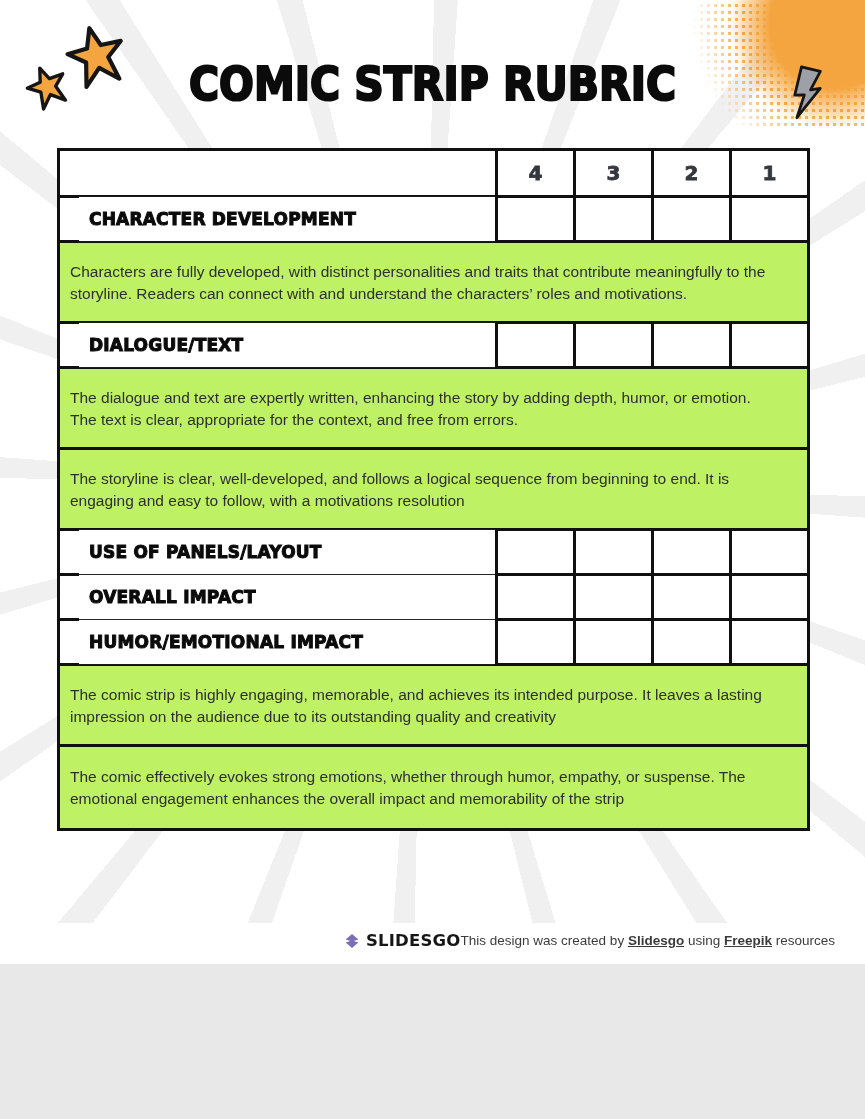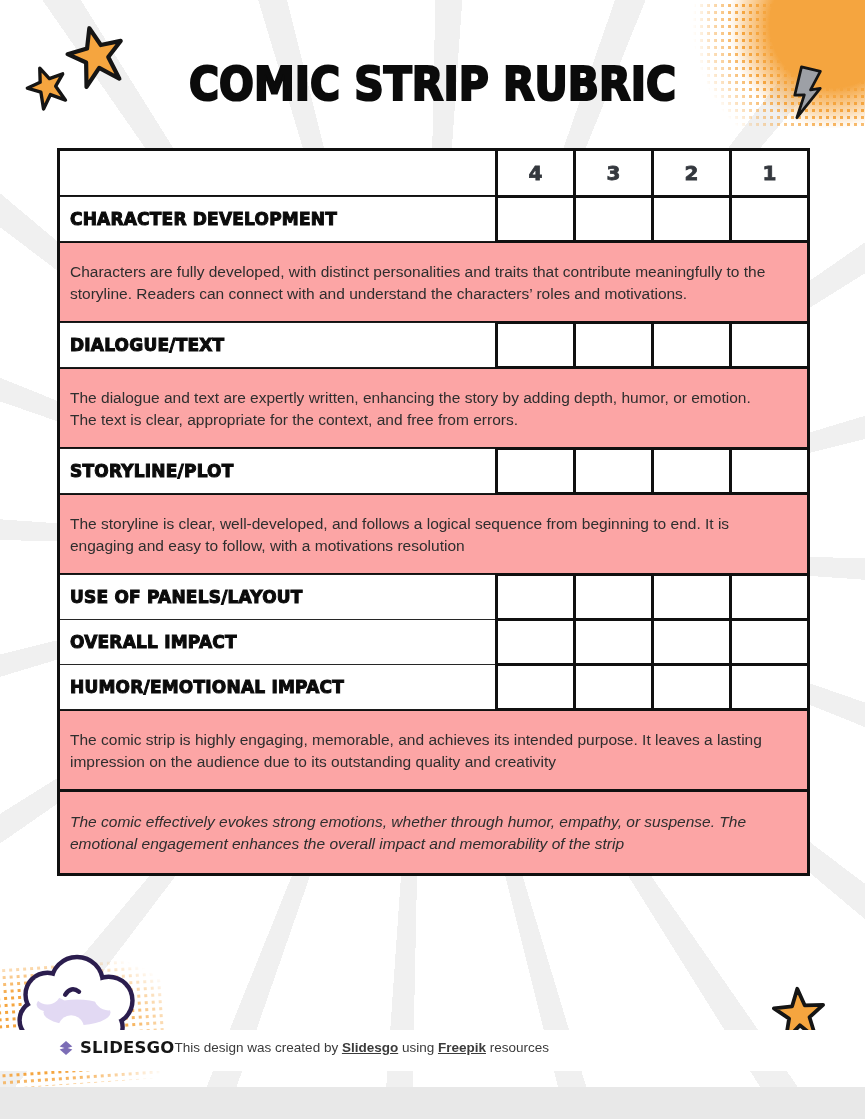--- a/index.html
+++ b/index.html
@@ -1,19 +1,19 @@
 <!DOCTYPE html>
 <html><head>
 <meta charset="utf-8">
 <style>
   html,body{margin:0;padding:0;background:#e8e8e8;}
   *{box-sizing:border-box;}
   .page{
     position:relative;
-    width:865px;height:1087px;
+    width:865px;height:964px;
     margin:0 auto;
     overflow:hidden;
     font-family:"Liberation Sans",sans-serif;
     background:
       repeating-conic-gradient(from 4deg at 49% 50.5%, #ffffff 0deg 15.2deg, #f0f0f0 15.2deg 18deg);
     background-color:#ffffff;
   }
 
   
   .halftone{position:absolute;pointer-events:none;}
@@ -57,52 +57,52 @@
     transform:scaleY(1.12);
   }
 
   
   .rubric-table{
     position:absolute;left:57px;top:148px;width:753px;
     border:3px solid #101010;
     background:#ffffff;
   }
   .trow{display:flex;border-bottom:3px solid #101010;}
-  .rubric-table .trow:last-child{border-bottom:none;font-style:italic;}
+  .rubric-table .trow:last-child{border-bottom:none;}
   .cell{background:#fff;}
   .label-cell{flex:1 1 auto;display:flex;align-items:center;padding-left:10px;}
   .score-cell{flex:0 0 78px;border-left:3px solid #101010;display:flex;align-items:center;justify-content:center;}
   .header-row{height:47px;}
   .header-row .score-cell{
     font-family:"DejaVu Sans",sans-serif;
     font-weight:bold;font-size:20px;color:#34383e;
     -webkit-text-stroke:0.8px #34383e;
   }
-  .label-row{height:45px;}
+  .label-row{height:45px;padding-left:19px;}
   .criterion-label{
     font-family:"DejaVu Sans",sans-serif;
     font-weight:bold;font-size:17px;color:#0b0b0b;
     letter-spacing:0.2px;
     -webkit-text-stroke:1px #0b0b0b;
     transform:scaleY(1.05);
     transform-origin:left center;
   }
   .desc-row{height:81px;}
   .desc-cell{
-    flex:1 1 auto;background:#fca5a5;
+    flex:1 1 auto;background:#bef264;
     display:flex;align-items:center;
     padding:4px 28px 3px 10px;
     font-size:15.5px;line-height:22px;color:#2e2e2e;
   }
 
   
   .footer{
-    position:absolute;left:0;bottom:16px;width:100%;height:41px;
+    position:absolute;left:0;bottom:0;width:100%;height:41px;
     background:#ffffff;
-    display:flex;align-items:center;justify-content:flex-start;
+    display:flex;align-items:center;justify-content:flex-end;
     padding:0 30px 6px 57px;
   }
   .logo{display:flex;align-items:center;gap:5px;cursor:pointer;}
   .logo svg{display:block;width:18px;height:18px;}
   .logo-text{
     font-family:"DejaVu Sans",sans-serif;
     font-weight:bold;font-size:16.5px;color:#161616;letter-spacing:0.2px;
   }
   .credit{font-size:13.5px;color:#3b3b3b;}
   .credit .link{font-weight:bold;text-decoration:underline;color:#3b3b3b;cursor:pointer;}
@@ -196,27 +196,20 @@
       <div class="trow label-row">
         <div class="cell label-cell criterion-label">DIALOGUE/TEXT</div>
         <div class="cell score-cell"></div>
         <div class="cell score-cell"></div>
         <div class="cell score-cell"></div>
         <div class="cell score-cell"></div>
       </div>
       <div class="trow desc-row">
         <div class="desc-cell">The dialogue and text are expertly written, enhancing the story by adding depth, humor, or emotion. The text is clear, appropriate for the context, and free from errors.</div>
       </div>
-      <div class="trow label-row">
-        <div class="cell label-cell criterion-label">STORYLINE/PLOT</div>
-        <div class="cell score-cell"></div>
-        <div class="cell score-cell"></div>
-        <div class="cell score-cell"></div>
-        <div class="cell score-cell"></div>
-      </div>
       <div class="trow desc-row">
         <div class="desc-cell">The storyline is clear, well-developed, and follows a logical sequence from beginning to end. It is engaging and easy to follow, with a motivations resolution</div>
       </div>
       <div class="trow label-row">
         <div class="cell label-cell criterion-label">USE OF PANELS/LAYOUT</div>
         <div class="cell score-cell"></div>
         <div class="cell score-cell"></div>
         <div class="cell score-cell"></div>
         <div class="cell score-cell"></div>
       </div>

